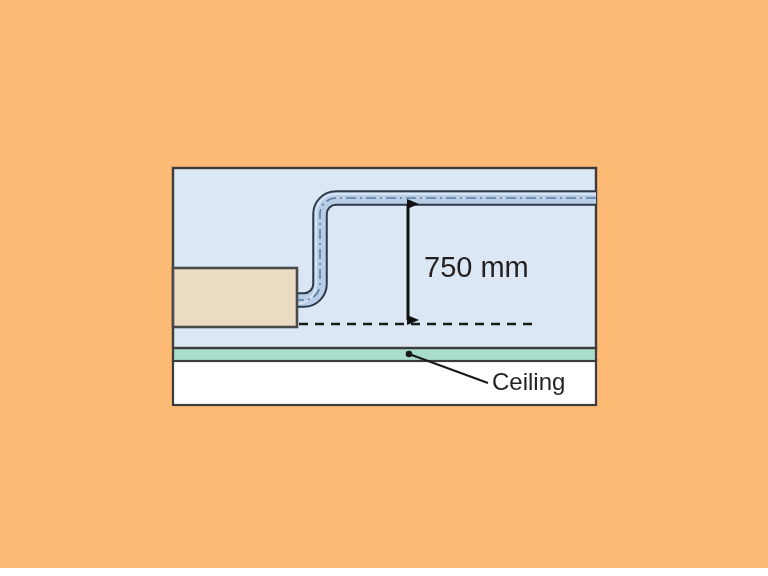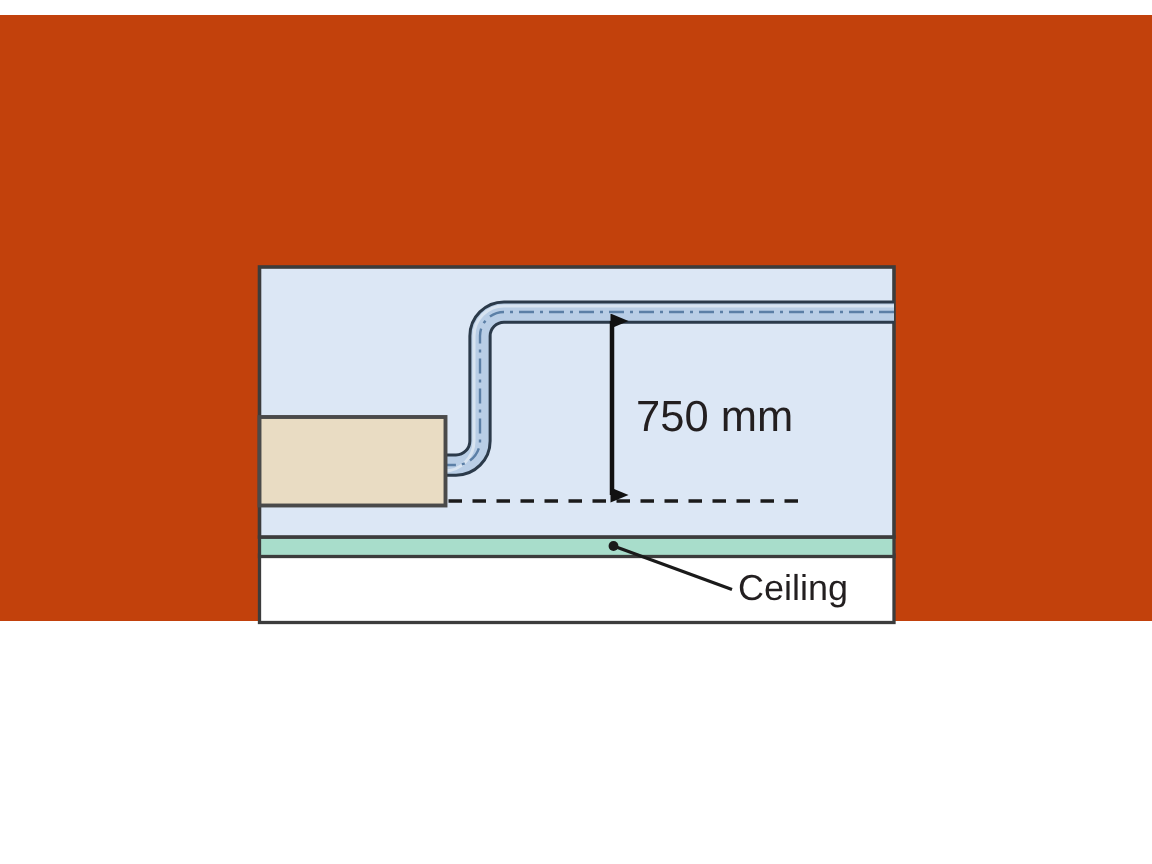--- a/index.html
+++ b/index.html
@@ -9,23 +9,22 @@
   }
   body {
     width: 768px;
     height: 576px;
     font-family: "Liberation Sans", sans-serif;
     overflow: hidden;
   }
   #diagram-root {
     position: relative;
     width: 768px;
-    height: 404px;
-    background: #c2410c;
-    margin-top: 10px;
+    height: 568px;
+    background: #fdba74;
   }
   #diagram-svg {
     position: absolute;
     left: 0;
     top: 0;
   }
   .dim-text {
     font-family: "Liberation Sans", sans-serif;
     font-size: 29px;
     fill: #231f20;

